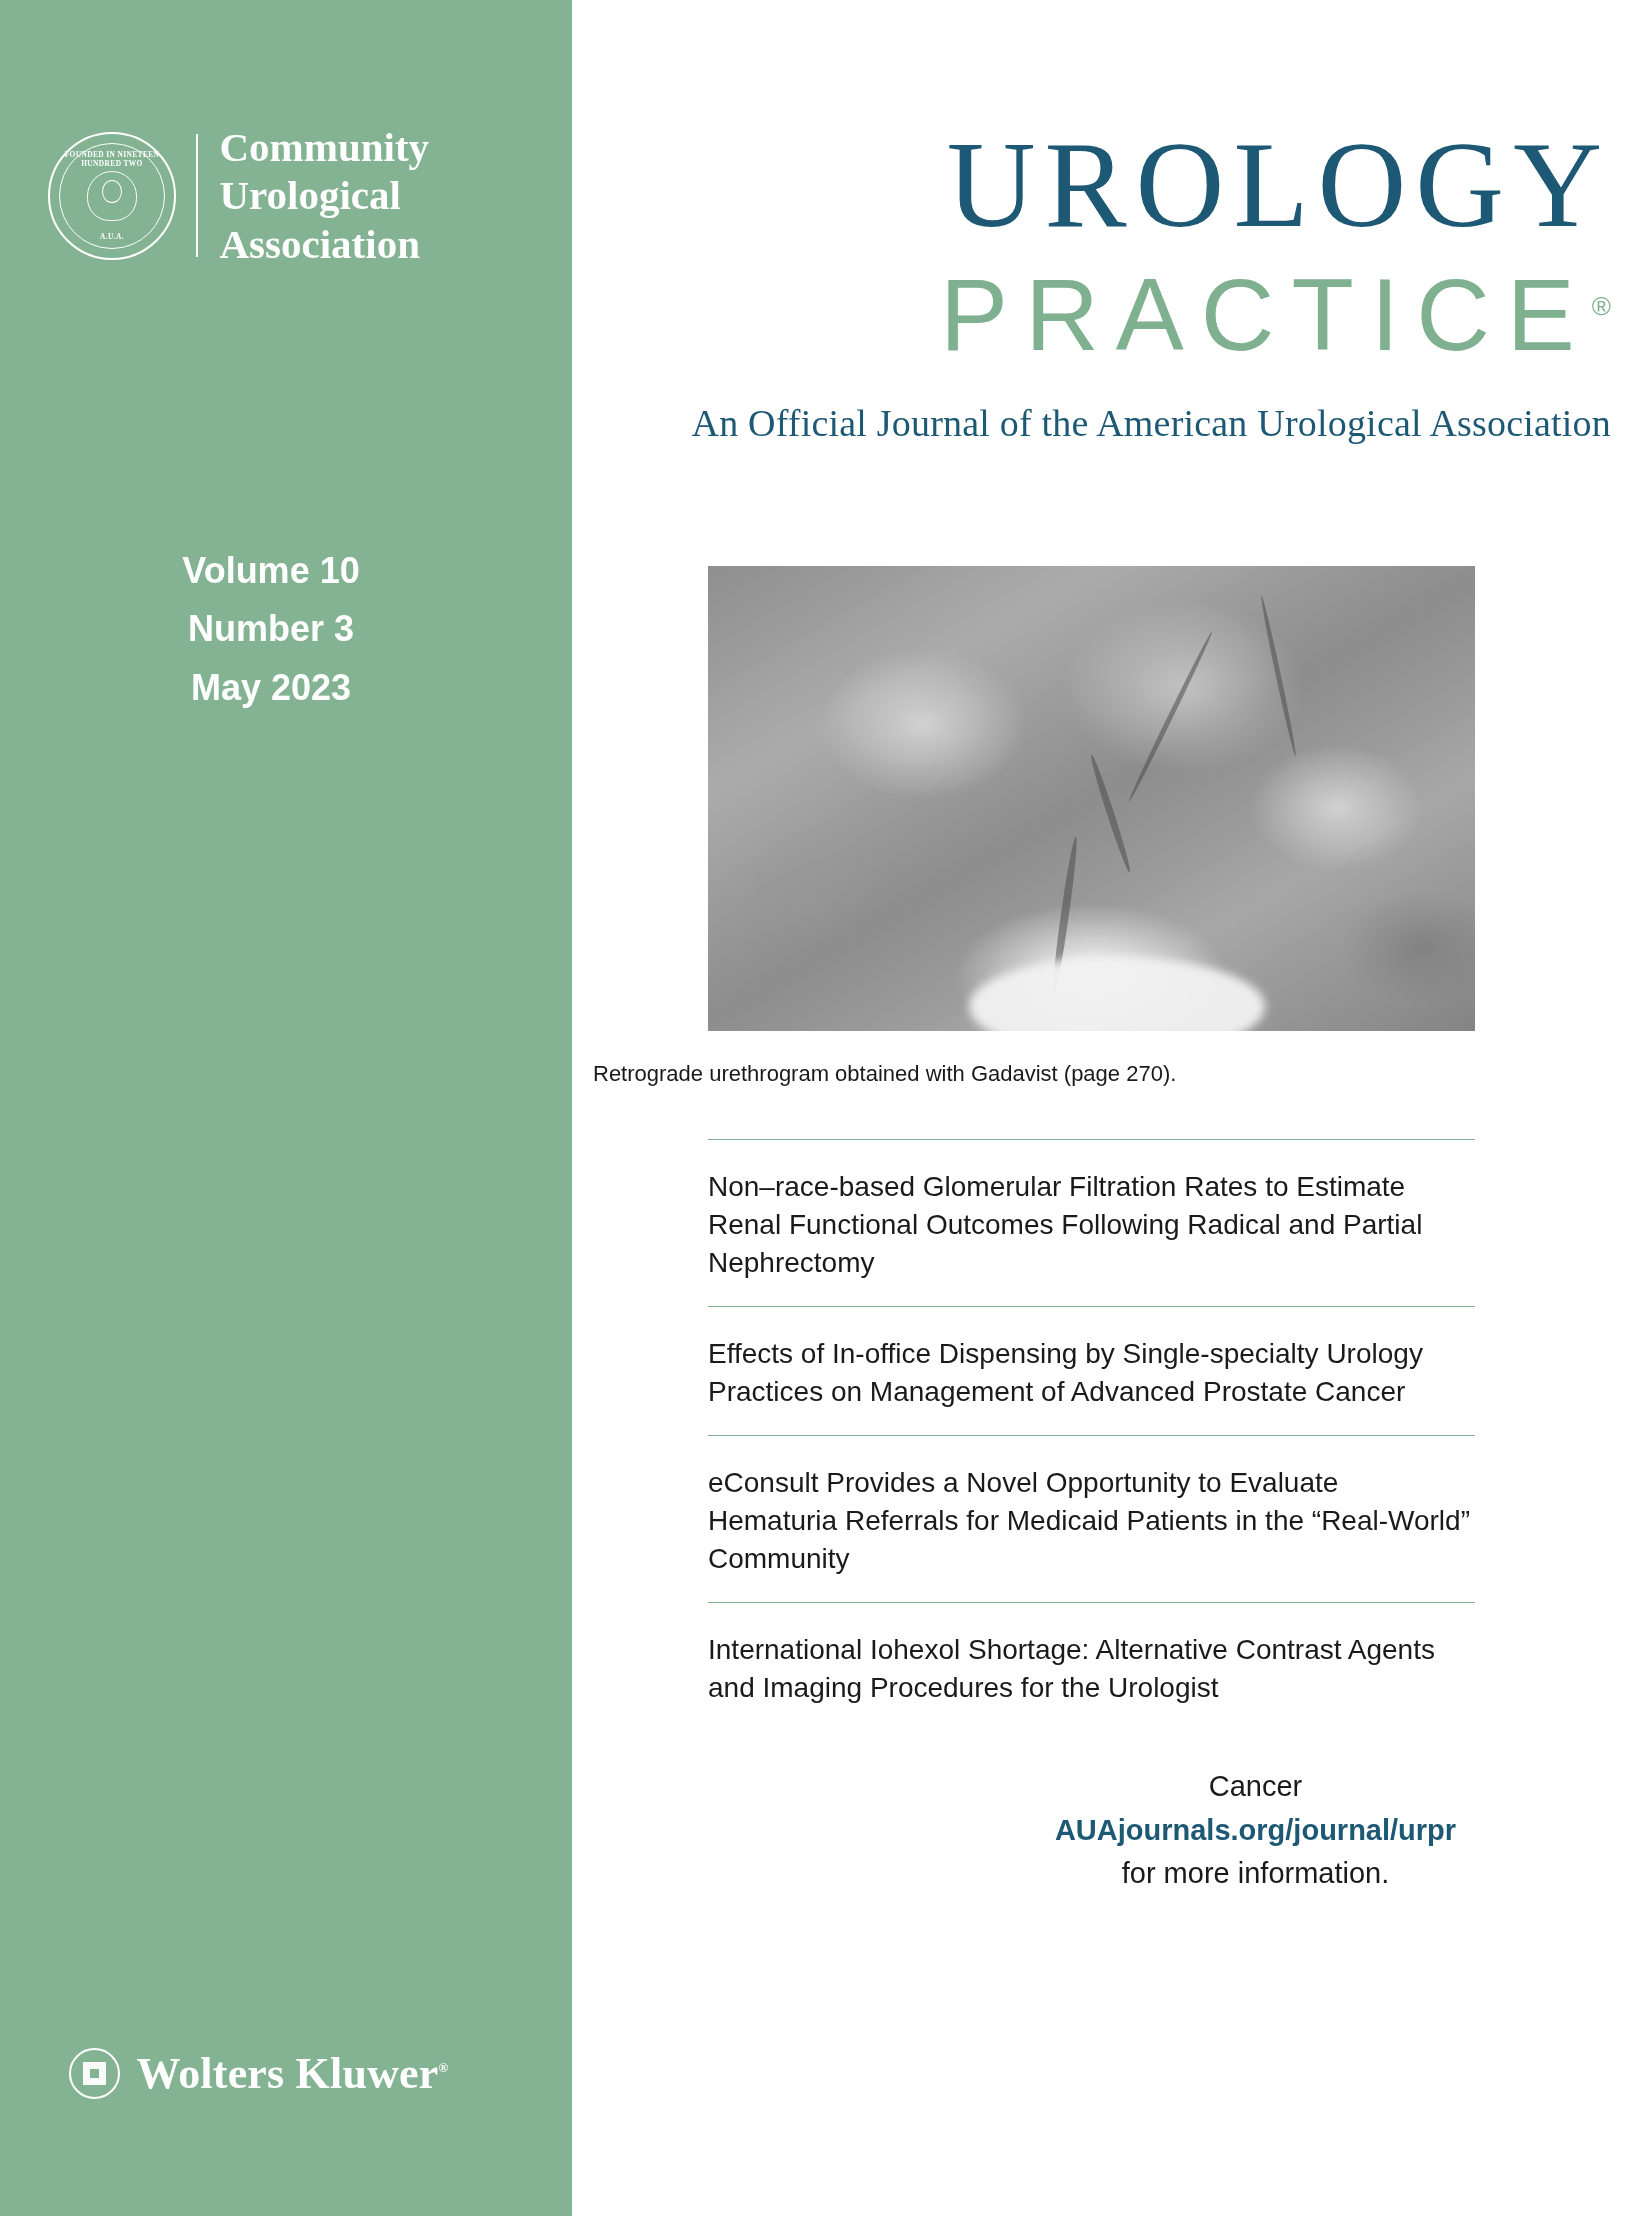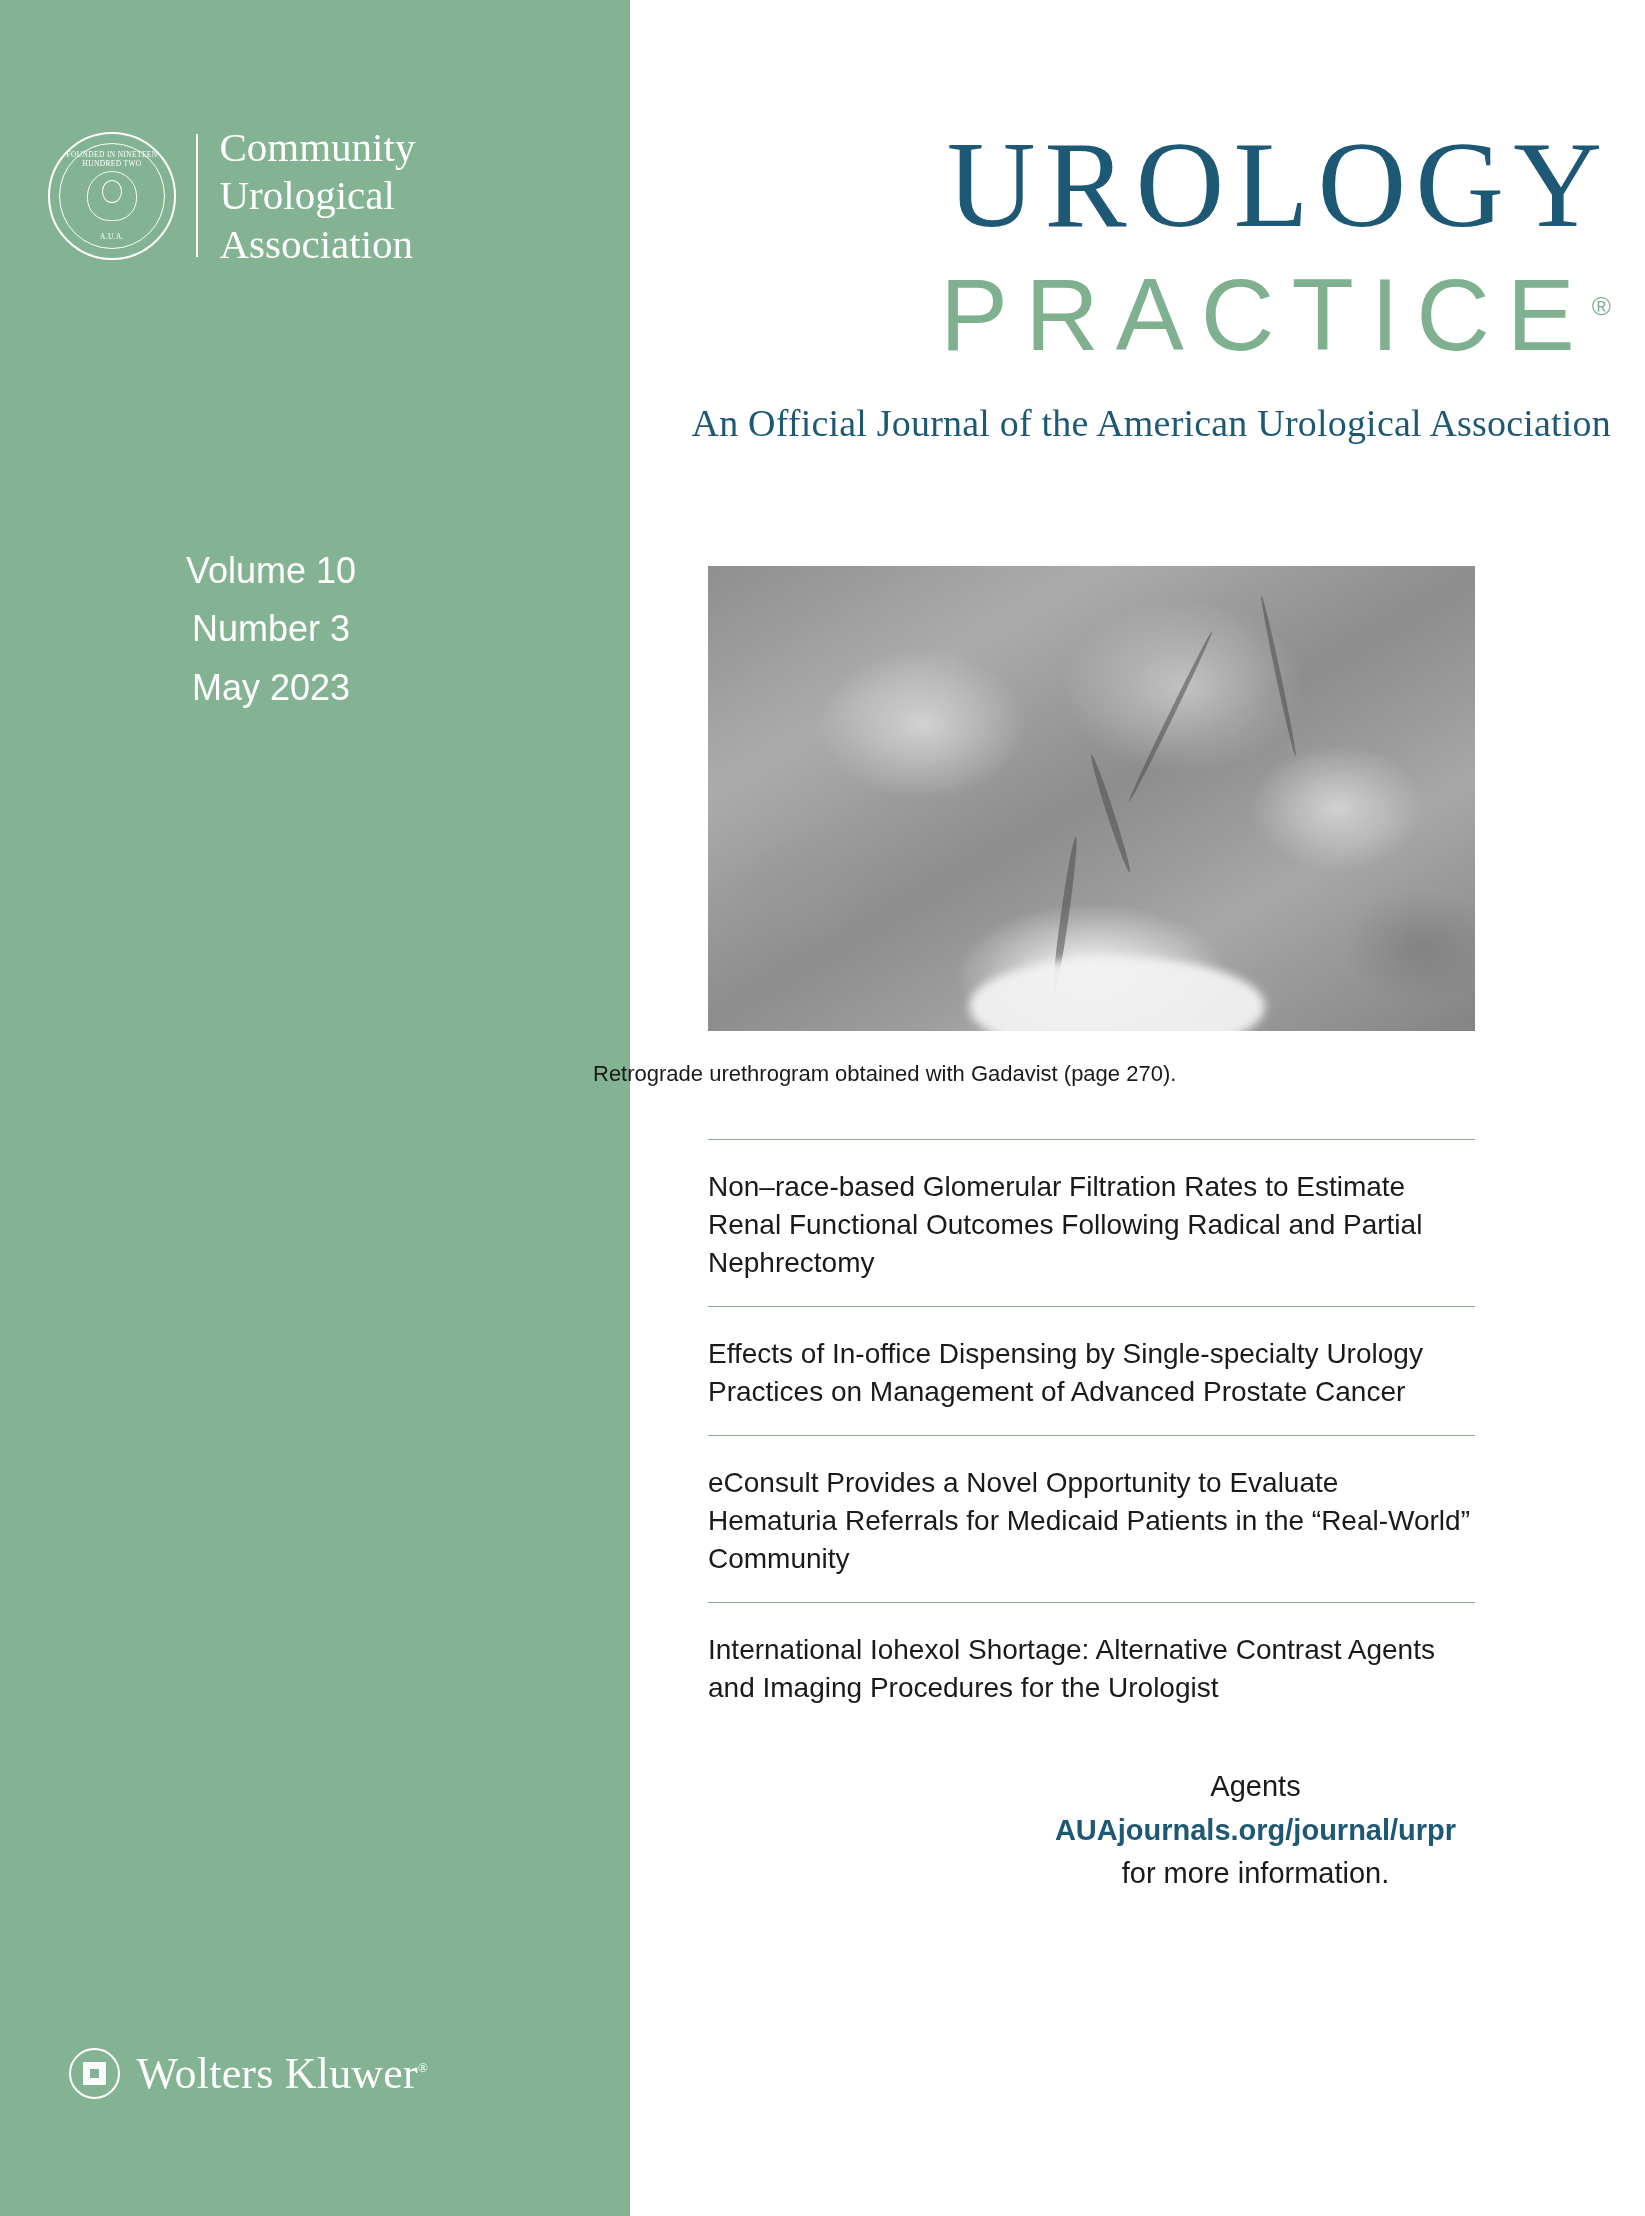--- a/index.html
+++ b/index.html
@@ -18,23 +18,24 @@
     width: 1645px;
     height: 2216px;
     background: #ffffff;
     box-sizing: border-box;
   }
   
   .left-band {
     position: absolute;
     left: 0;
     top: 0;
-    width: 630px;
+    width: 572px;
     height: 2216px;
     background: #83b393;
+    font-weight: bold;
   }
   .aua-logo-block {
     position: absolute;
     left: 48px;
     top: 123px;
     display: flex;
     align-items: center;
   }
   .aua-seal {
     width: 128px;
@@ -345,20 +346,20 @@
       </div>
       <div class="article">
         <div class="article-title">eConsult Provides a Novel Opportunity to Evaluate Hematuria Referrals for Medicaid Patients in the “Real-World” Community</div>
       </div>
       <div class="article">
         <div class="article-title">International Iohexol Shortage: Alternative Contrast Agents and Imaging Procedures for the Urologist</div>
       </div>
     </div>
 
     <div class="visit-block">
-      <div>Agents</div>
+      <div>Cancer</div>
       <div class="visit-url">AUAjournals.org/journal/urpr</div>
       <div>for more information.</div>
     </div>
 
   </div>
 </div>
 
 
 </body></html>

